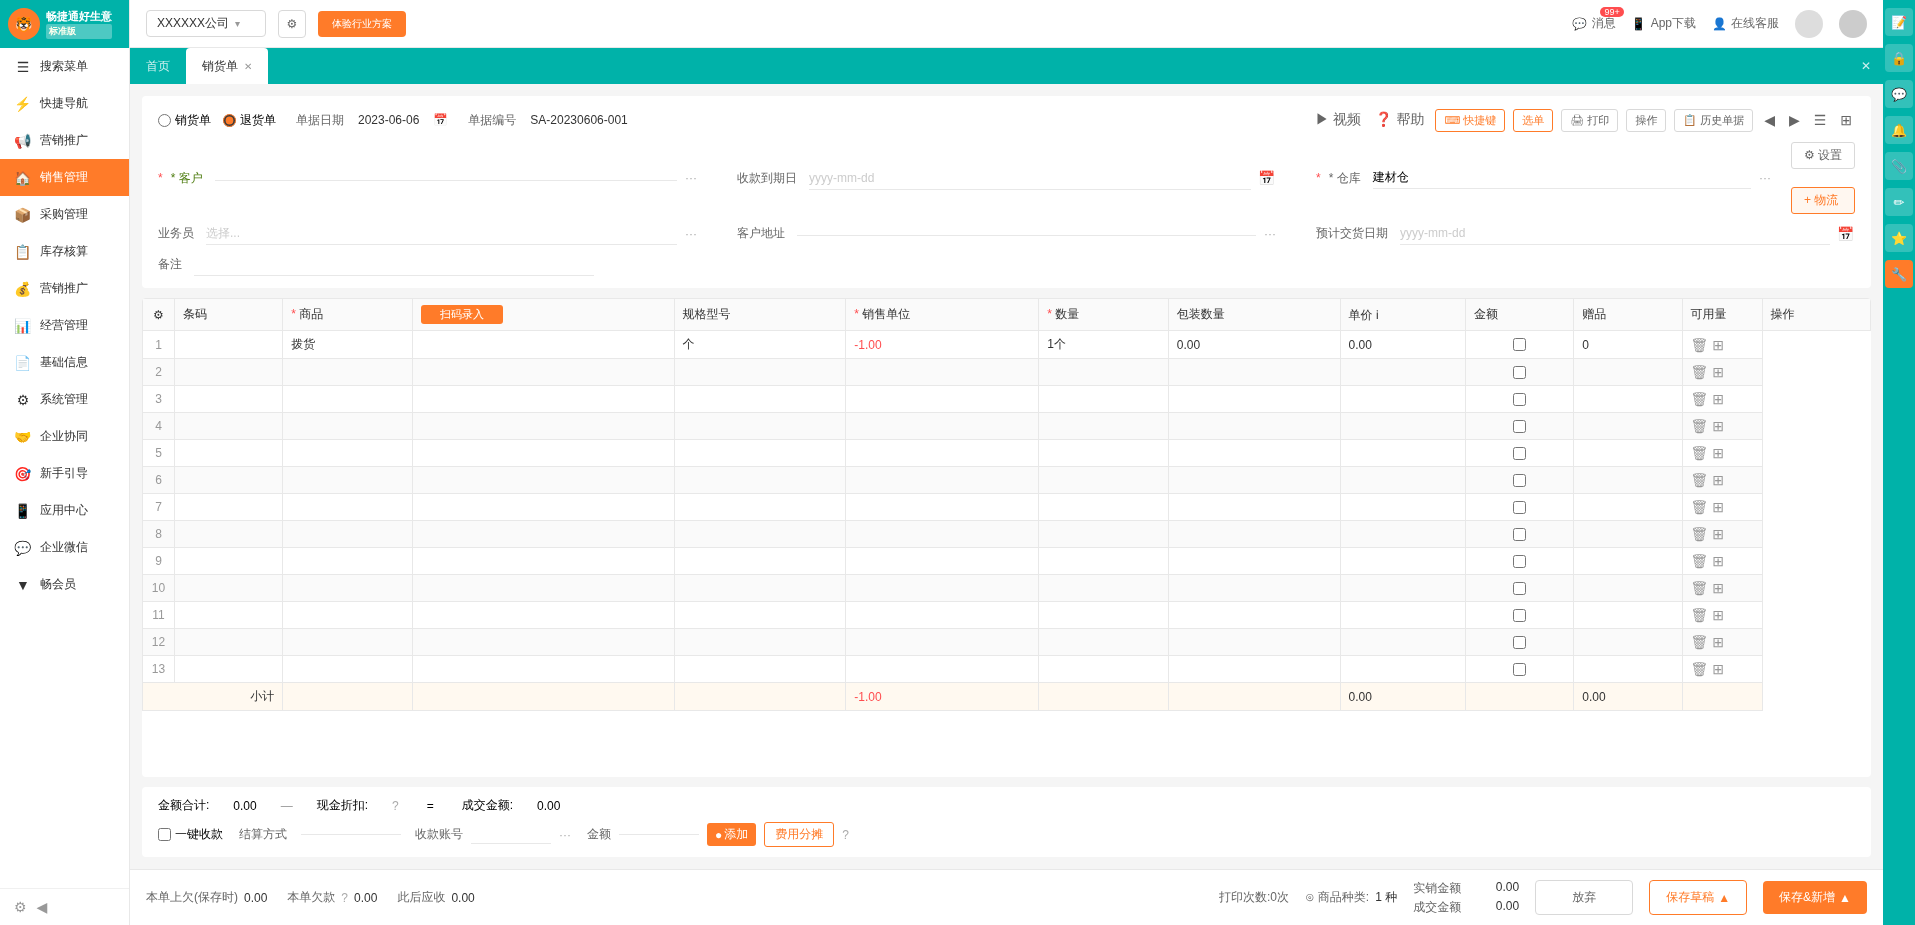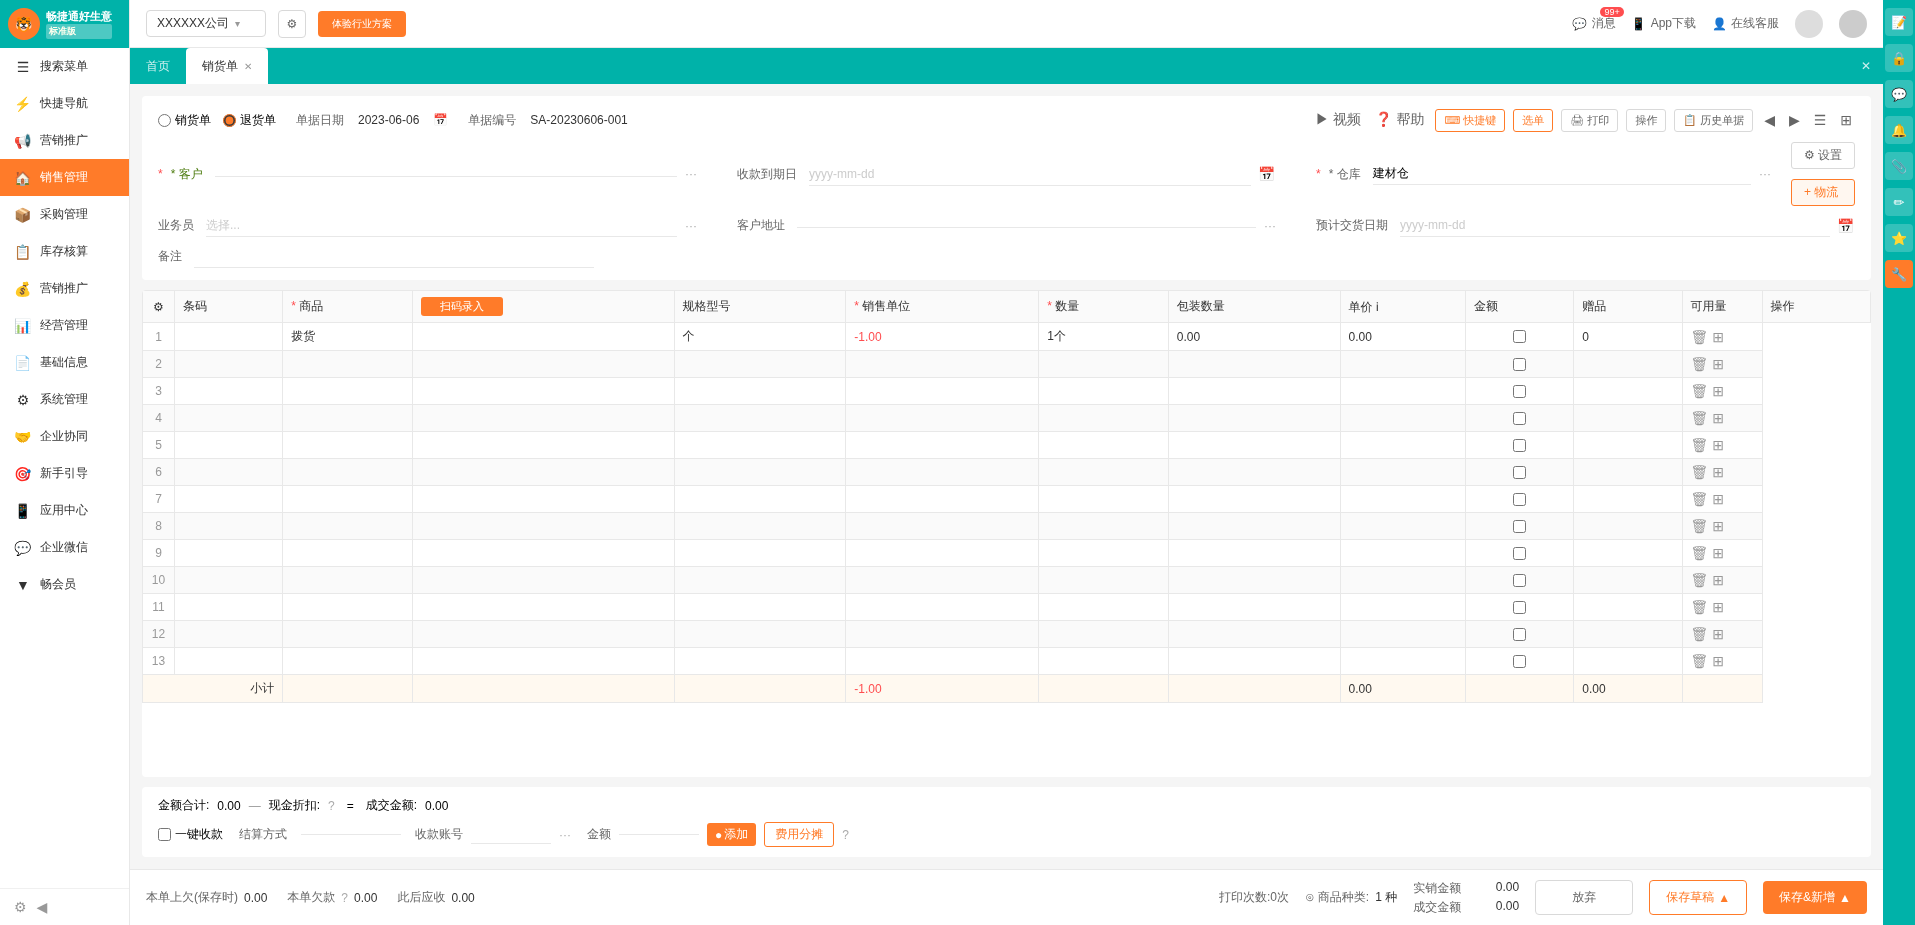--- a/index.html
+++ b/index.html
@@ -74,21 +74,21 @@
     table td { border: 1px solid #e8e8e8; padding: 5px 8px; color: #333; }
     table tr:nth-child(even) td { background: #fafafa; }
     .row-num { color: #999; text-align: center; }
     .scan-btn { background: #ff7b29; color: #fff; border: none; border-radius: 3px; padding: 2px 19px; cursor: pointer; font-size: 11px; }
     .subtotal-row td { background: #fff9f0 !important; font-weight: 500; }
     .table-actions { display: flex; gap: 4px; }
     .tbl-icon { color: #999; cursor: pointer; font-size: 14px; }
 
     
     .footer-section { background: #fff; padding: 10px 16px; border-radius: 4px; }
-    .footer-top { display: flex; align-items: center; gap: 8px; margin-bottom: 8px; }
+    .footer-top { display: flex; align-items: center; gap: 24px; margin-bottom: 8px; }
     .footer-payment { display: flex; align-items: center; gap: 8px; }
     .payment-checkbox { display: flex; align-items: center; gap: 4px; }
     .add-btn { background: #ff7b29; color: #fff; border: none; border-radius: 3px; padding: 3px 8px; cursor: pointer; display: flex; align-items: center; gap: 2px; }
     .split-btn { background: #fff; color: #ff7b29; border: 1px solid #ff7b29; border-radius: 3px; padding: 3px 10px; cursor: pointer; }
     .help-icon { color: #aaa; cursor: pointer; }
 
     
     .bottom-bar { height: 56px; background: #fff; border-top: 1px solid #e8e8e8; display: flex; align-items: center; padding: 0 16px; gap: 20px; }
     .bottom-stat { display: flex; align-items: center; gap: 6px; color: #666; font-size: 12px; }
     .bottom-stat .val { color: #333; font-weight: 500; }
@@ -273,21 +273,21 @@
         <div class="field-row">
           <span style="color:#666; white-space:nowrap; margin-right:4px;">收款到期日</span>
           <input class="field-input" type="text" placeholder="yyyy-mm-dd" style="">
           <span class="field-cal">📅</span>
         </div>
         <div class="field-row">
           <span class="req">*</span>
           <span style="color:#666; white-space:nowrap; margin-right:4px;">* 仓库</span>
           <div style="flex:1; border-bottom:1px solid #e8e8e8; padding:2px 0;">建材仓</div>
           <span class="field-dots">···</span>
-          <div style="display:flex; flex-direction:column; gap:10px; margin-left:12px;">
+          <div style="display:flex; flex-direction:column; gap:18px; margin-left:12px;">
             <button class="action-btn setting">⚙ 设置</button>
             <button class="action-btn logistics">+ 物流</button>
           </div>
         </div>
       </div>
 
       <div style="display:grid; grid-template-columns: 1fr 1fr 1fr; gap:8px 40px; margin-bottom:8px; align-items:center;">
         <div class="field-row">
           <span style="color:#666; white-space:nowrap; margin-right:4px;">业务员</span>
           <input class="field-input" type="text" placeholder="选择..." style="">

